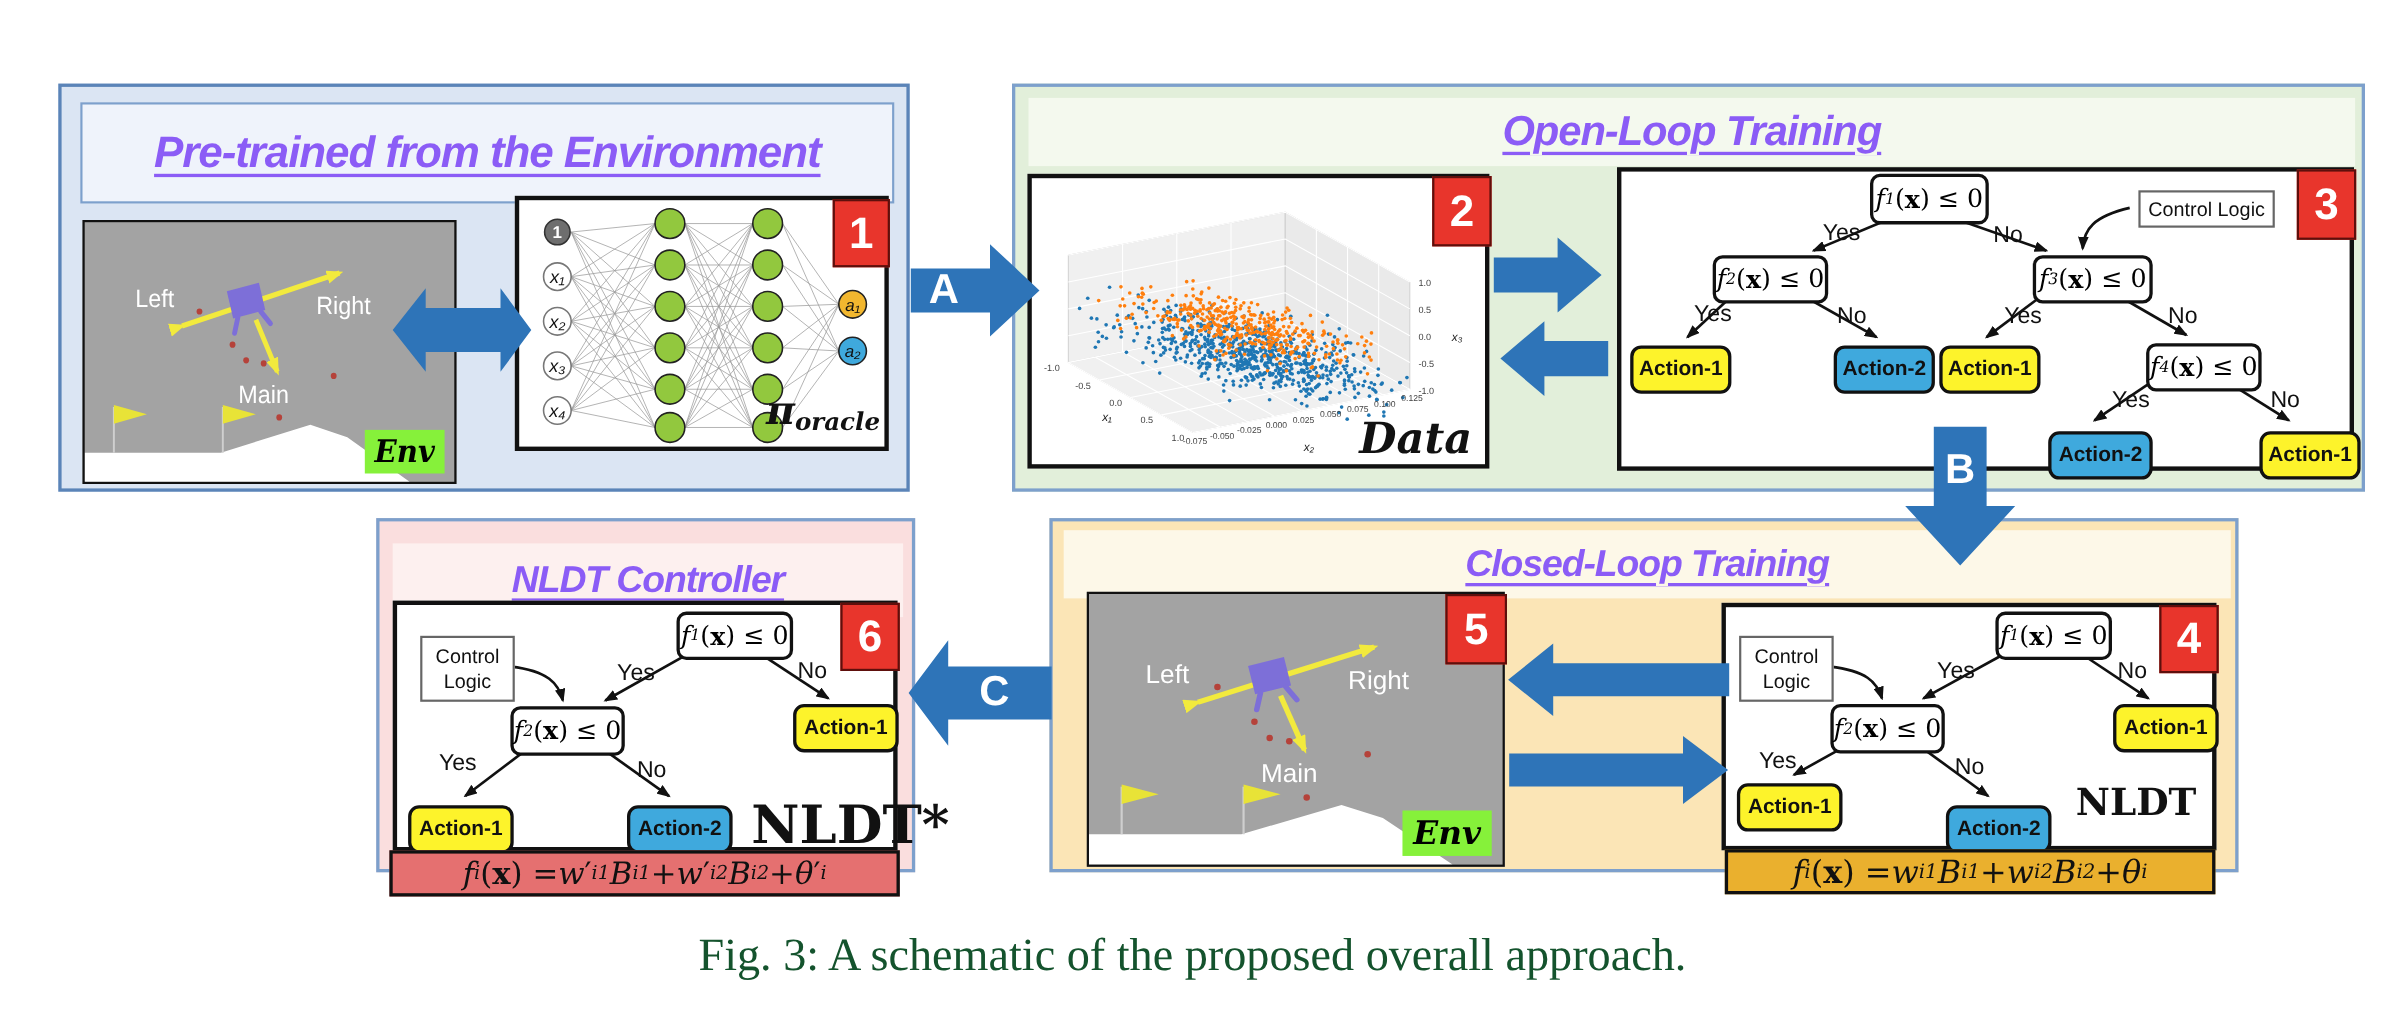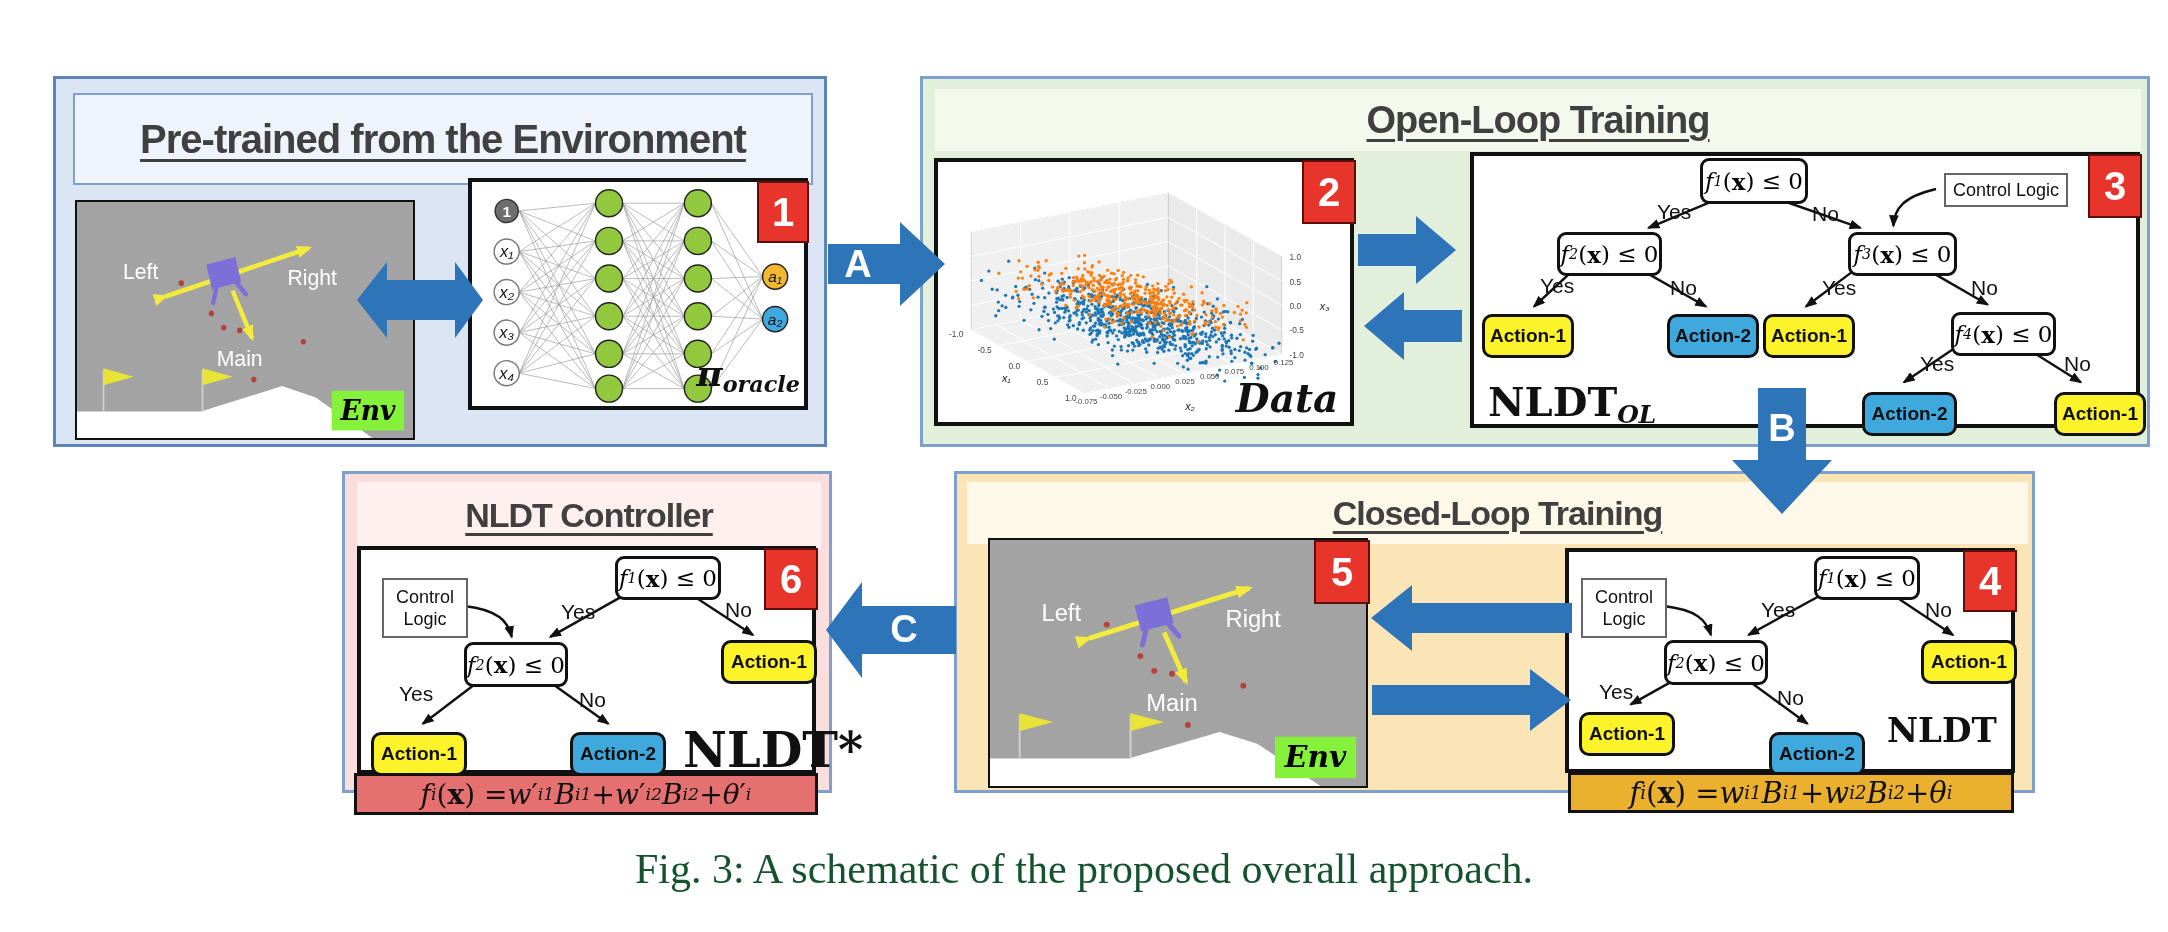--- a/index.html
+++ b/index.html
@@ -4,29 +4,29 @@
 <style>
   html,body{margin:0;padding:0;background:#fff;}
   #stage{position:relative;width:2168px;height:932px;background:#fff;overflow:hidden;
          font-family:"Liberation Sans",sans-serif;}
   .panel{position:absolute;box-sizing:border-box;}
   #panel-pretrained{left:53px;top:76px;width:774px;height:371px;background:#dbe5f3;border:3px solid #5b84b8;}
   #panel-openloop{left:920px;top:76px;width:1230px;height:371px;background:#e2efda;border:3px solid #7da0cc;}
   #panel-closedloop{left:954px;top:471px;width:1081px;height:322px;background:#fbe5b6;border:3px solid #7da0cc;}
   #panel-controller{left:342px;top:471px;width:490px;height:322px;background:#fadede;border:3px solid #7da0cc;}
   .titlebar{position:absolute;display:flex;align-items:center;justify-content:center;box-sizing:border-box;}
-  .titlebar .ttl{font-weight:bold;color:#404040;text-decoration:underline;
+  .titlebar .ttl{font-weight:bold;font-style:italic;color:#8b5cf6;text-decoration:underline;
                  text-decoration-thickness:3px;text-underline-offset:6px;letter-spacing:-1px;}
   #tb1{left:17px;top:14px;width:740px;height:92px;background:#eff3fb;border:2px solid #7da0cc;}
   #tb1 .ttl{font-size:40px;}
   #tb2{left:12px;top:10px;width:1206px;height:62px;background:#f4f9ee;}
   #tb2 .ttl{font-size:38px;text-align:center;}
   #tb5{left:10px;top:8px;width:1061px;height:62px;background:#fdf8e8;}
   #tb5 .ttl{font-size:34px;}
-  #tb6{left:12px;top:8px;width:464px;height:67px;background:#fdf0ef;}
+  #tb6{left:12px;top:20px;width:464px;height:67px;background:#fdf0ef;}
   #tb6 .ttl{font-size:34px;}
   .whitebox{position:absolute;background:#fff;border:4px solid #111;box-sizing:border-box;z-index:2;}
   .envbox{position:absolute;background:#a3a3a3;border:2px solid #111;box-sizing:border-box;z-index:2;}
   .badge{position:absolute;background:var(--badge_red,#e8352c);border:2px solid #5e0f0c;color:#fff;
          font-weight:bold;font-size:40px;display:flex;align-items:center;justify-content:center;z-index:7;}
   .treebox{position:absolute;background:#fff;border:4px solid #111;box-sizing:border-box;z-index:2;}
   .tree-svg{position:absolute;left:0;top:0;z-index:1;}
   .dnode{position:absolute;background:#fff;border:3px solid #111;border-radius:9px;display:flex;
          align-items:center;justify-content:center;font-family:"DejaVu Serif",serif;font-size:23px;z-index:3;}
   .action{position:absolute;border:3px solid #111;border-radius:10px;display:flex;align-items:center;
@@ -1472,21 +1472,20 @@
     <div class="action a1" style="left:289px;top:158px;width:86px;height:38px;">Action-1</div>
     <div class="dnode" style="left:477px;top:156px;width:99px;height:38px;">
         <span style="font-style: italic;">f</span>
         <span class="pt-sub" style="font-style: italic;">4</span>
         <span>(</span>
         <span style="font-weight: bold;">x</span>
         <span>) ≤ 0</span>
       </div>
     <div class="action a2" style="left:388px;top:236px;width:89px;height:38px;">Action-2</div>
     <div class="action a1" style="left:580px;top:236px;width:86px;height:38px;">Action-1</div>
-    <div class="treelabel" style="left:14px;top:222px;font-size:40px;"><span style="font-weight: bold;">NLDT</span><span class="pt-sub" style="font-style: italic; font-weight: bold;">OL</span></div>
     <span class="yn" style="left:183px;top:44px;">Yes</span>
     <span class="yn" style="left:338px;top:46px;">No</span>
     <span class="yn" style="left:66px;top:118px;">Yes</span>
     <span class="yn" style="left:196px;top:120px;">No</span>
     <span class="yn" style="left:348px;top:120px;">Yes</span>
     <span class="yn" style="left:497px;top:120px;">No</span>
     <span class="yn" style="left:446px;top:196px;">Yes</span>
     <span class="yn" style="left:590px;top:196px;">No</span>
   </div>
   <div class="badge" style="left:2088px;top:154px;width:50px;height:60px;">

